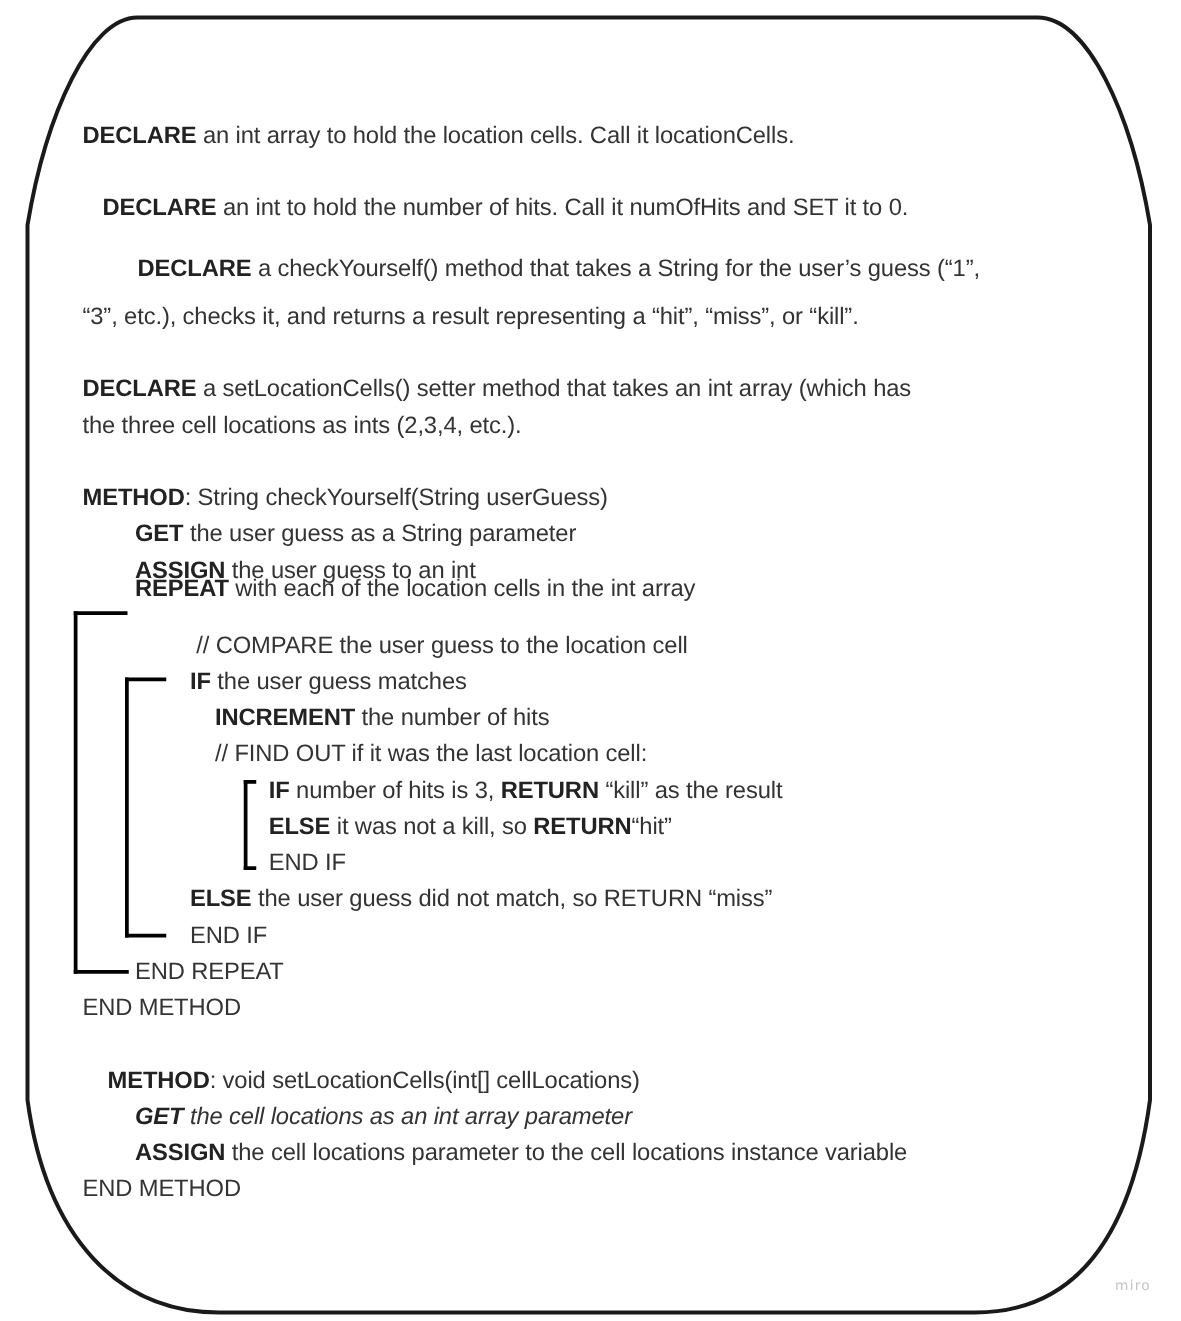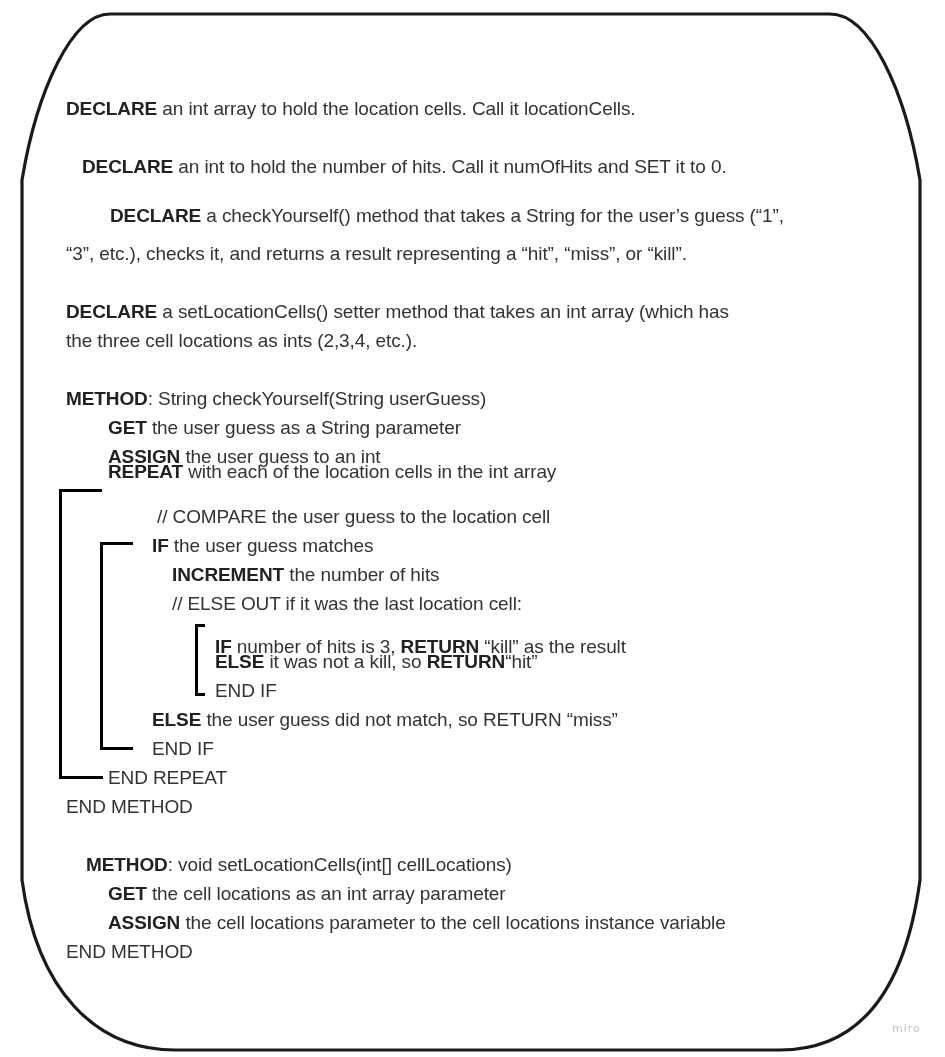--- a/index.html
+++ b/index.html
@@ -26,39 +26,39 @@
 <div class="line" style="left:66px; top:300px;"><b>DECLARE</b><span> a setLocationCells() setter method that takes an int array (which has</span></div>
 <div class="line" style="left:66px; top:329px;"><span>the three cell locations as ints (2,3,4, etc.).</span></div>
 
 <div class="line" style="left:66px; top:387px;"><b>METHOD</b><span>: String checkYourself(String userGuess)</span></div>
 <div class="line" style="left:108px; top:416px;"><b>GET</b><span> the user guess as a String parameter</span></div>
 <div class="line" style="left:108px; top:445px;"><b>ASSIGN</b><span> the user guess to an int</span></div>
 <div class="line" style="left:108px; top:460px;"><b>REPEAT</b><span> with each of the location cells in the int array</span></div>
 <div class="line" style="left:157px; top:505px;"><span>// COMPARE the user guess to the location cell</span></div>
 <div class="line" style="left:152px; top:534px;"><b>IF</b><span> the user guess matches</span></div>
 <div class="line" style="left:172px; top:563px;"><b>INCREMENT</b><span> the number of hits</span></div>
-<div class="line" style="left:172px; top:592px;"><span>// ELSE OUT if it was the last location cell:</span></div>
-<div class="line" style="left:215px; top:621px;margin-top:14px;"><b>IF</b><span> number of hits is 3, </span><b>RETURN</b><span> “kill” as the result</span></div>
+<div class="line" style="left:172px; top:592px;"><span>// FIND OUT if it was the last location cell:</span></div>
+<div class="line" style="left:215px; top:621px;"><b>IF</b><span> number of hits is 3, </span><b>RETURN</b><span> “kill” as the result</span></div>
 <div class="line" style="left:215px; top:650px;"><b>ELSE</b><span> it was not a kill, so </span><b>RETURN</b><span>“hit”</span></div>
 <div class="line" style="left:215px; top:679px;"><span>END IF</span></div>
 <div class="line" style="left:152px; top:708px;"><b>ELSE</b><span> the user guess did not match, so RETURN “miss”</span></div>
 <div class="line" style="left:152px; top:737px;"><span>END IF</span></div>
 <div class="line" style="left:108px; top:766px;"><span>END REPEAT</span></div>
 <div class="line" style="left:66px; top:795px;"><span>END METHOD</span></div>
 
 <div class="brk" style="left:59px; top:489px; width:43px; height:3px;"></div>
 <div class="brk" style="left:59px; top:489px; width:3px; height:290px;"></div>
 <div class="brk" style="left:59px; top:776px; width:44px; height:3px;"></div>
 
 <div class="brk" style="left:100px; top:542px; width:33px; height:3px;"></div>
 <div class="brk" style="left:100px; top:542px; width:3px; height:208px;"></div>
 <div class="brk" style="left:100px; top:747px; width:33px; height:3px;"></div>
 
 <div class="brk" style="left:195px; top:624px; width:10px; height:3px;"></div>
 <div class="brk" style="left:195px; top:624px; width:3px; height:72px;"></div>
 <div class="brk" style="left:195px; top:693px; width:10px; height:3px;"></div>
 
 <div class="line" style="left:66px; top:853px;margin-left:20px;"><b>METHOD</b><span>: void setLocationCells(int[] cellLocations)</span></div>
-<div class="line" style="left:108px; top:882px;"><b>GET</b><span> the cell locations as an int array parameter</span></div>
+<div class="line" style="left:108px; top:882px;font-style:italic;"><b>GET</b><span> the cell locations as an int array parameter</span></div>
 <div class="line" style="left:108px; top:911px;"><b>ASSIGN</b><span> the cell locations parameter to the cell locations instance variable</span></div>
 <div class="line" style="left:66px; top:940px;"><span>END METHOD</span></div>
 
 <div class="watermark">miro</div>
 
 </body></html>

